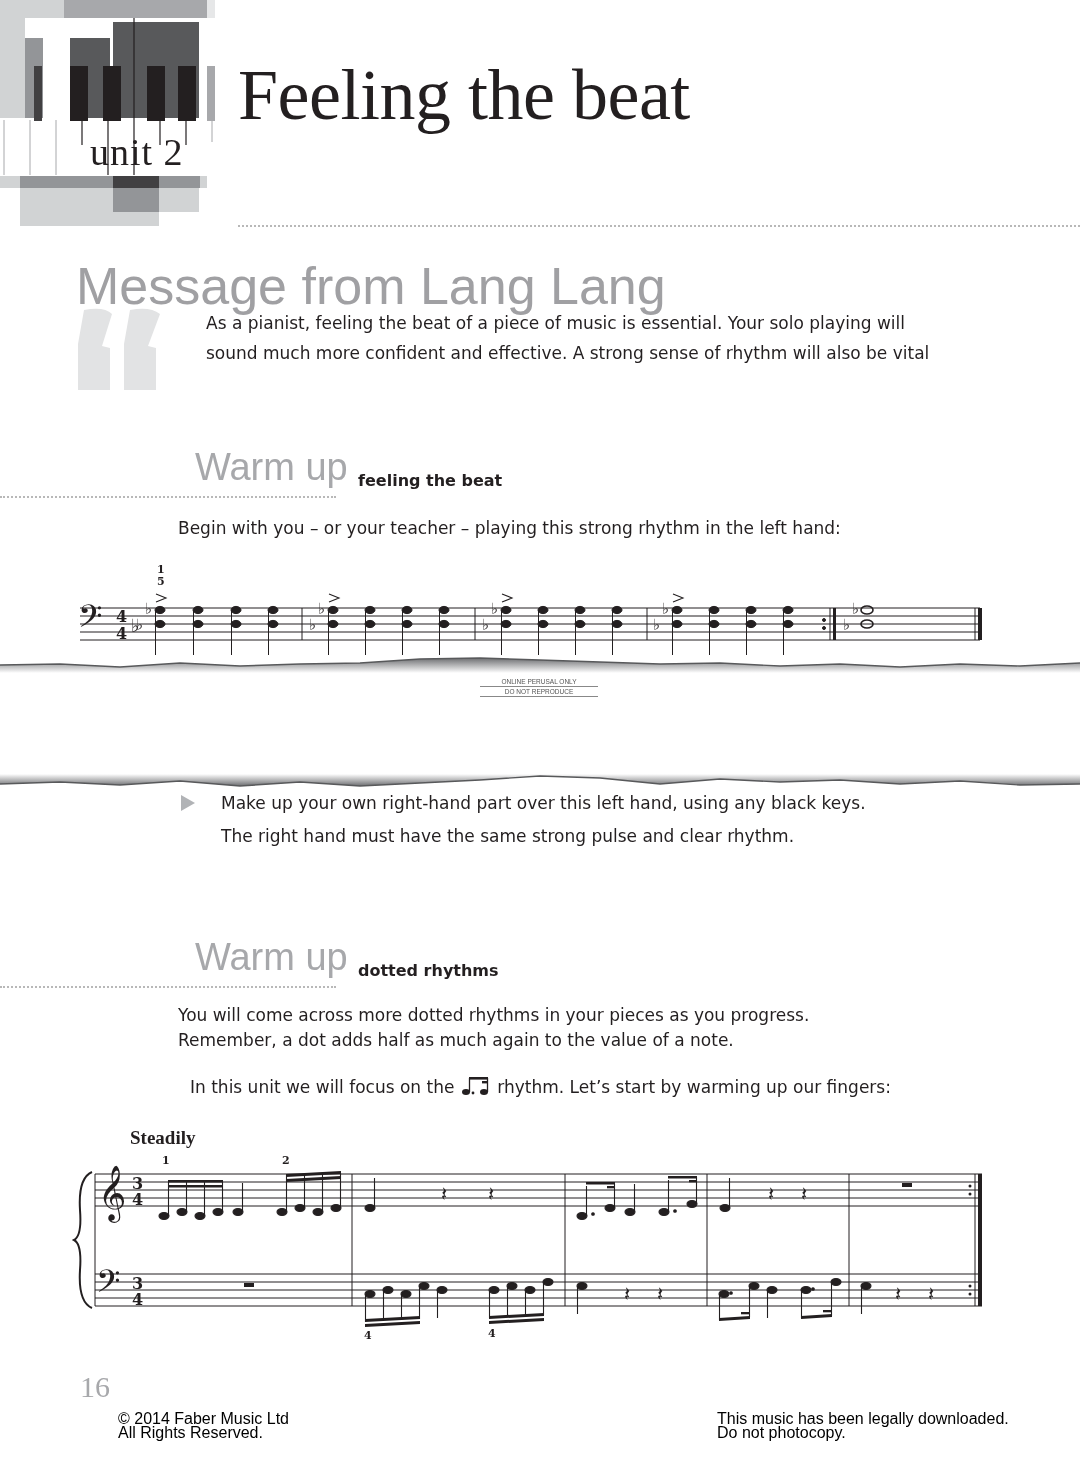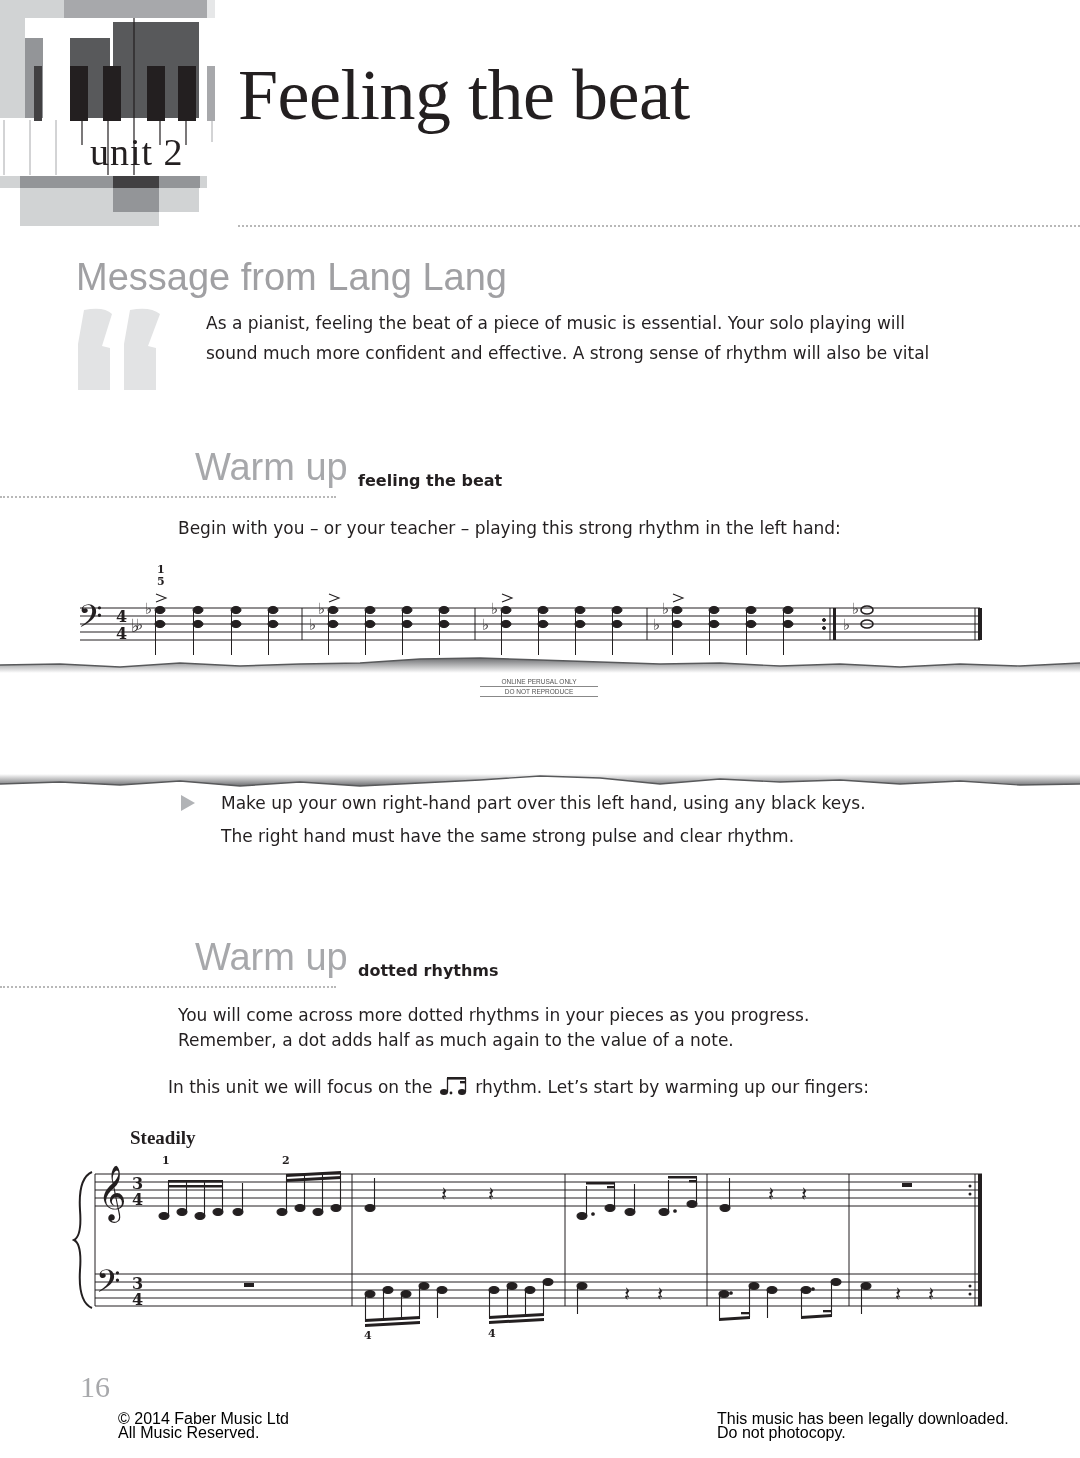--- a/index.html
+++ b/index.html
@@ -2,21 +2,21 @@
 <html><head>
 <meta charset="utf-8">
 <style>
   html,body{margin:0;padding:0;background:#fff;}
   body{width:1080px;height:1458px;position:relative;overflow:hidden;font-family:"DejaVu Sans","Liberation Sans",sans-serif;color:#231f20;}
   .abs{position:absolute;}
   .keys{left:0;top:0;width:215px;height:226px;}
   .unit-label{left:90px;top:130px;font-family:"Liberation Serif","DejaVu Serif",serif;font-size:38px;color:#231f20;letter-spacing:1px;}
   .title{left:238px;top:54px;font-family:"Liberation Serif","DejaVu Serif",serif;font-size:72px;color:#231f20;letter-spacing:-0.5px;}
   .dots{height:0;border-top:2px dotted #b8b8b8;}
-  .msg-heading{left:76px;top:256px;font-family:"Liberation Sans","DejaVu Sans",sans-serif;font-size:38px;color:#a0a0a3;font-weight:300;text-align:center;}
+  .msg-heading{left:76px;top:256px;font-family:"Liberation Sans","DejaVu Sans",sans-serif;font-size:52px;color:#a0a0a3;font-weight:300;text-align:center;}
   .quote-mark{left:74px;top:306px;width:92px;height:88px;}
   .body-text{font-family:"DejaVu Sans","Liberation Sans",sans-serif;font-size:17px;color:#231f20;line-height:30px;}
   .wu-title{font-family:"Liberation Sans","DejaVu Sans",sans-serif;font-size:38px;color:#a7a8ab;margin-left:16px;}
   .wu-sub{font-family:"DejaVu Sans","Liberation Sans",sans-serif;font-size:16px;font-weight:bold;color:#231f20;}
   .score{left:0;width:1080px;}
   .torn{left:0;width:1080px;}
   .watermark{left:480px;top:677px;width:118px;text-align:center;font-family:"Liberation Sans",sans-serif;font-size:6.5px;color:#555;line-height:9px;}
   .watermark span{display:block;border-bottom:1px solid #888;}
   .bullet-tri{left:181px;top:795px;width:0;height:0;border-left:14px solid #b1b3b6;border-top:8px solid transparent;border-bottom:8px solid transparent;}
   .page-num{left:80px;top:1370px;font-family:"Liberation Serif","DejaVu Serif",serif;font-size:30px;color:#a7a8ab;}
@@ -244,21 +244,21 @@
   <div>The right hand must have the same strong pulse and clear rhythm.</div>
 </div>
 
 <div class="abs wu-title" style="left:179px;top:936px;">Warm up</div>
 <div class="abs wu-sub" style="left:358px;top:961px;">dotted rhythms</div>
 <div class="abs dots" style="left:0;top:986px;width:336px;"></div>
 <div class="abs body-text" style="left:178px;top:1003px;line-height:25px;">
   <div>You will come across more dotted rhythms in your pieces as you progress.</div>
   <div>Remember, a dot adds half as much again to the value of a note.</div>
 </div>
-<div class="abs body-text" style="left:168px;top:1072px;white-space:nowrap;">
+<div class="abs body-text" style="left:190px;top:1072px;white-space:nowrap;">
   <span>In this unit we will focus on the</span>
   <svg width="32" height="20" viewBox="0 0 32 20" style="vertical-align:-3px;">
     <ellipse cx="6" cy="16" rx="4" ry="3" fill="#231f20"></ellipse>
     <circle cx="13" cy="17" r="1.4" fill="#231f20"></circle>
     <ellipse cx="24" cy="16" rx="4" ry="3" fill="#231f20"></ellipse>
     <line x1="9.5" y1="16" x2="9.5" y2="2" stroke="#231f20" stroke-width="1.3"></line>
     <line x1="27.5" y1="16" x2="27.5" y2="2" stroke="#231f20" stroke-width="1.3"></line>
     <rect x="9" y="1" width="19" height="2.6" fill="#231f20"></rect>
     <rect x="22" y="5" width="6" height="2.4" fill="#231f20"></rect>
   </svg>
@@ -415,18 +415,18 @@
     <text x="624" y="1301">𝄽</text>
       <text x="657" y="1301">𝄽</text>
     <text x="895" y="1301">𝄽</text>
       <text x="928" y="1301">𝄽</text>
   </g>
 </svg>
 
 <div class="abs page-num">16</div>
 <div class="abs foot" style="left:118px;top:1412px;">
   <div>©  2014 Faber Music Ltd</div>
-  <div>All Music Reserved.</div>
+  <div>All Rights Reserved.</div>
 </div>
 <div class="abs foot" style="left:717px;top:1412px;">
   <div>This music has been legally downloaded.</div>
   <div>Do not photocopy.</div>
 </div>
 
 </body></html>

